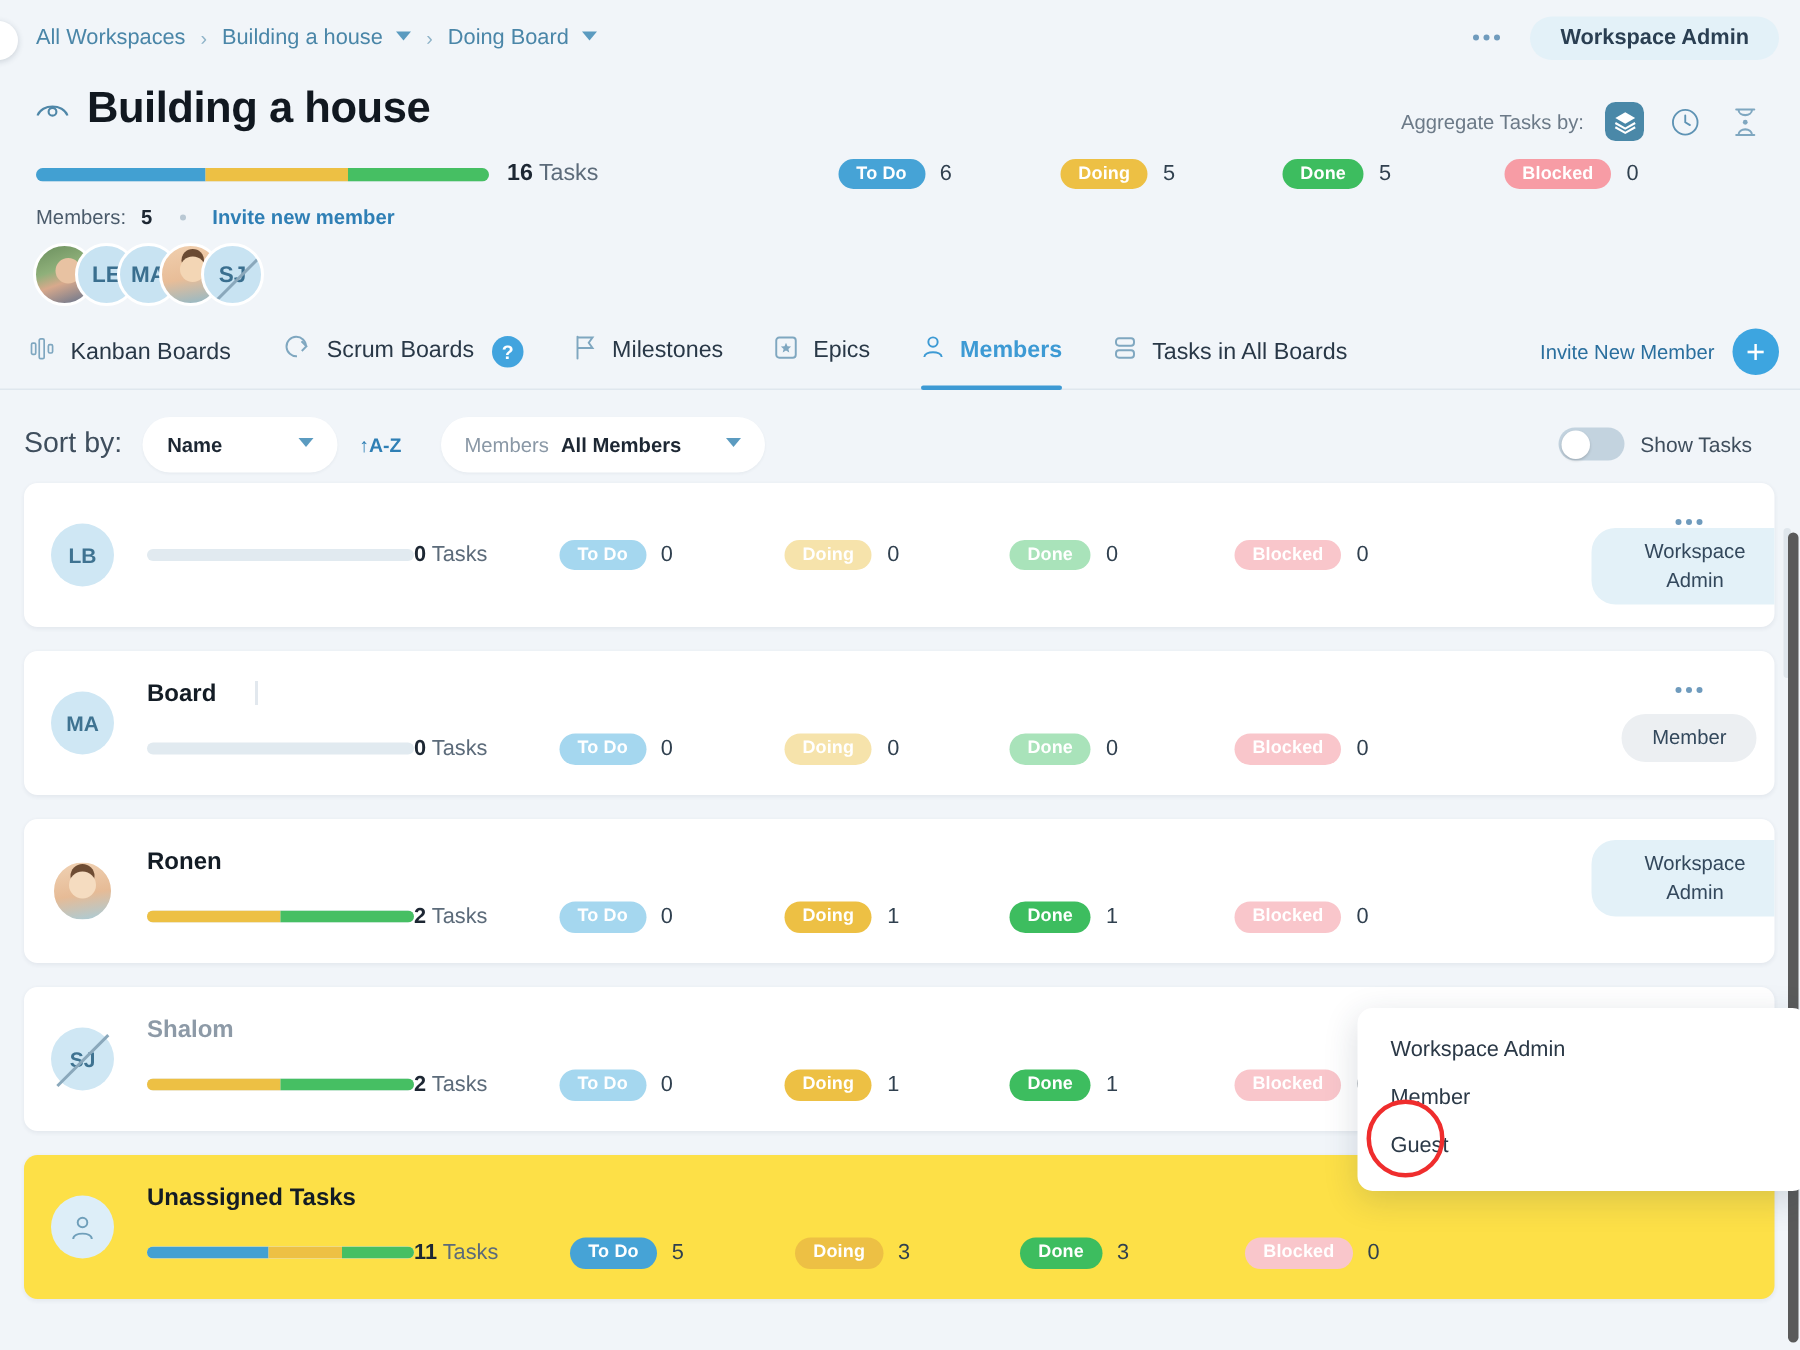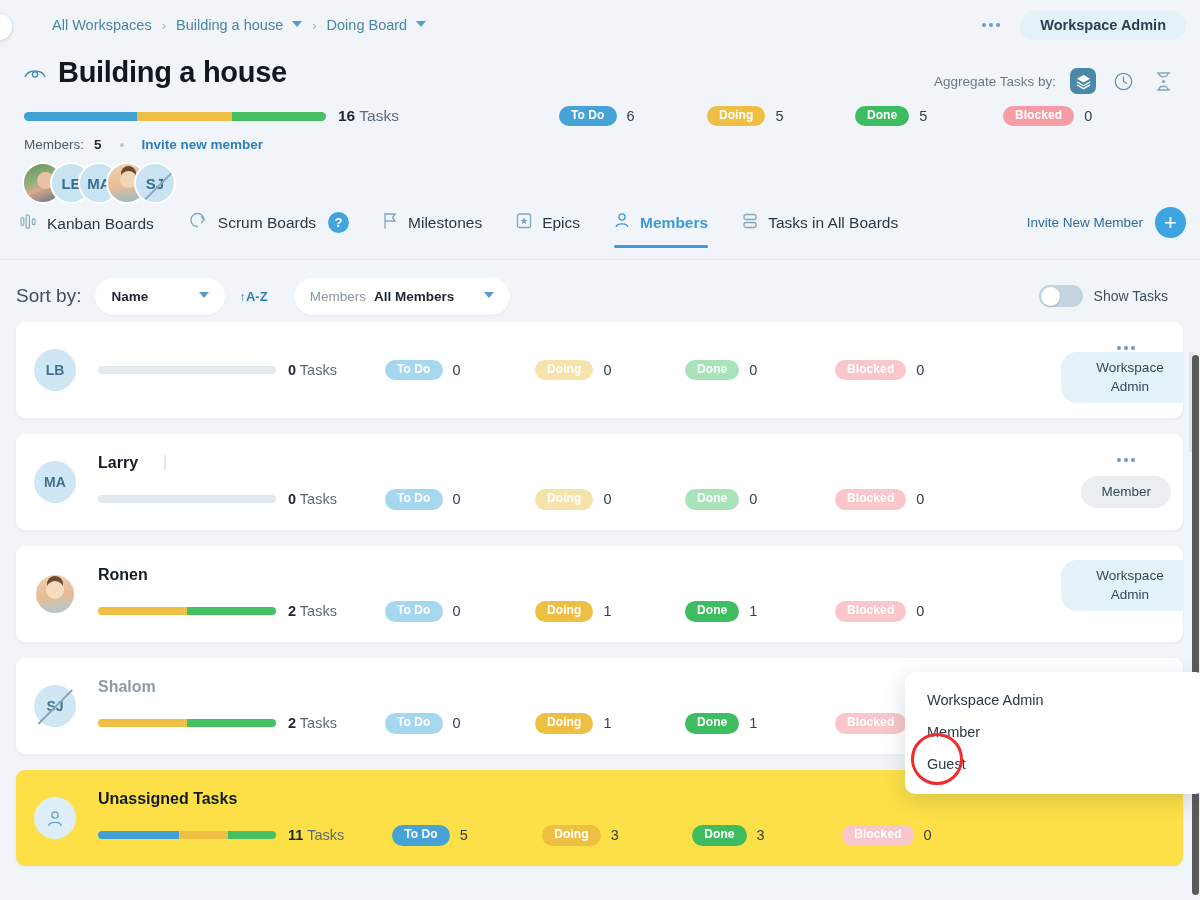--- a/index.html
+++ b/index.html
@@ -11,21 +11,20 @@
     font-size: 14px;
     position: relative;
   }
 
   
   .breadcrumb-bar {
     height: 50px;
     display: flex;
     align-items: center;
     padding: 0 14px 0 24px;
-    margin-left: 28px;
   }
   .crumb {
     color: #4a86a8;
     font-size: 14.5px;
     white-space: nowrap;
   }
   .crumb.link { cursor: pointer; }
   .crumb-sep {
     color: #8fb4c9;
     margin: 0 10px;
@@ -196,21 +195,21 @@
   }
   .av.slash::before {
     content:""; position:absolute; left:-4px; top:50%; width:150%; height:1.5px;
     background:#8aa8bb; transform: rotate(-45deg); z-index: 3;
   }
 
   
   .tabs-bar {
     display: flex;
     align-items: flex-end;
-    padding: 14px 14px 12px 20px;
+    padding: 14px 14px 0 20px;
     border-bottom: 1px solid #dfe7ee;
     height: 56px;
     position: relative;
   }
   .tab {
     display: flex;
     align-items: center;
     gap: 10px;
     padding: 0 0 14px 0;
     margin-right: 34px;
@@ -354,21 +353,21 @@
     background: #e2e8ee;
     margin-left: 26px;
     vertical-align: -3px;
   }
   .m-stats { display: flex; align-items: center; }
   .m-bar {
     width: 178px; height: 8px; border-radius: 5px;
     background: #e1eaf0; display: flex; overflow: hidden;
   }
   .m-bar > span { display: block; height: 100%; }
-  .m-tasks { margin-left: 12px; font-size: 14.5px; white-space: nowrap; }
+  .m-tasks { margin-left: 0; font-size: 14.5px; white-space: nowrap; }
   .m-tasks b { color: #1d2733; }
   .m-tasks span { color: #5c6b7a; }
   .m-pills { display: flex; align-items: center; margin-left: 48px; }
   .m-pills .pg { width: 150px; display: flex; align-items: center; gap: 10px; }
   .m-dots {
     position: absolute; right: 44px; top: 18px;
   }
   .role-badge {
     position: absolute;
     right: -16px; bottom: 15px;
@@ -680,21 +679,21 @@
         <i></i>
         <i></i>
         <i></i>
       </span>
     <span class="role-badge">Workspace Admin</span>
   </div>
 
   <div class="member-card">
     <span class="m-av">MA</span>
     <div class="m-body">
-      <div class="m-name"><span>Larry</span><span class="caret-tick"></span></div>
+      <div class="m-name"><span>Board</span><span class="caret-tick"></span></div>
       <div class="m-stats">
         <div class="m-bar"></div>
         <div class="m-tasks">
           <b>0</b>
           <span>Tasks</span>
         </div>
         <div class="m-pills">
           <span class="pg">
               <span class="pill faded todo">To Do</span>
               <span class="pill-num">0</span>

